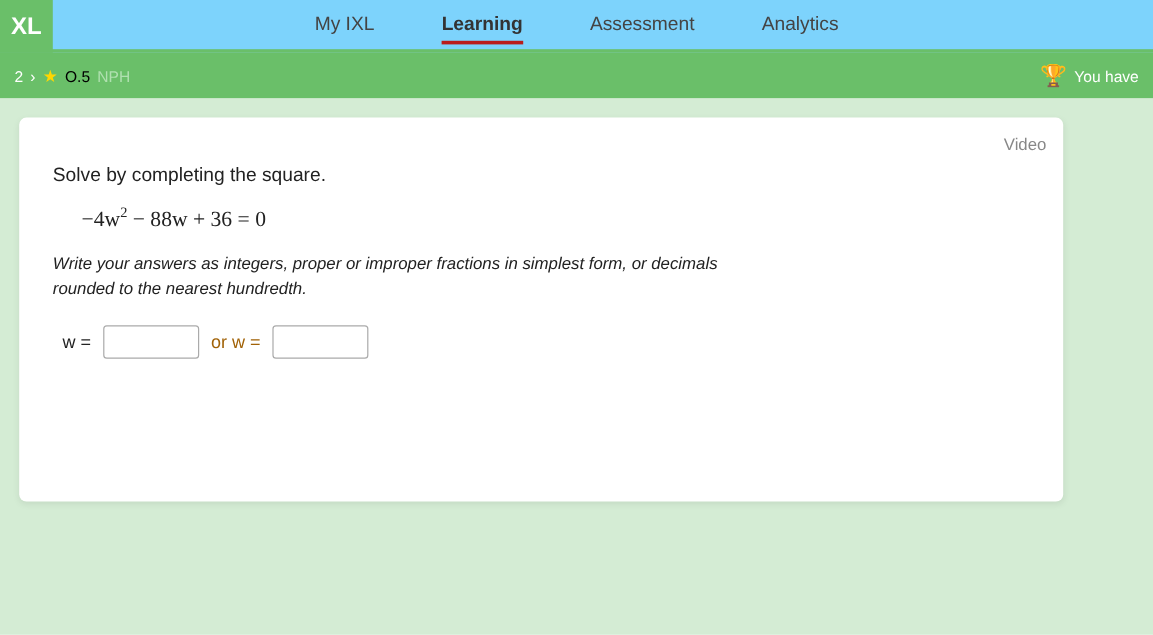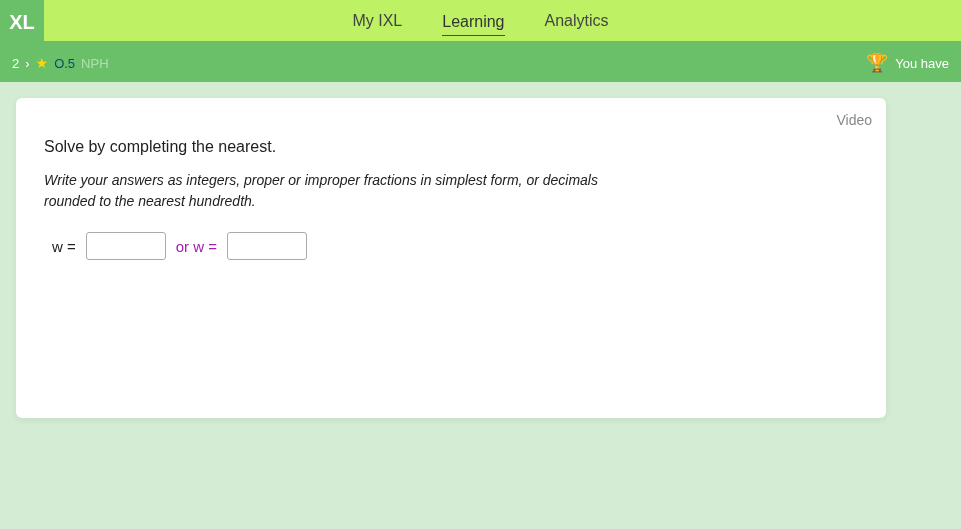--- a/index.html
+++ b/index.html
@@ -1,20 +1,20 @@
 <!DOCTYPE html>
 <html><head>
   <meta charset="utf-8">
   <style>
     * { margin: 0; padding: 0; box-sizing: border-box; }
     body { font-family: Arial, sans-serif; background: #e8f4e8; width: 961px; height: 529px; overflow: hidden; }
 
     
     .top-nav {
-      background: #bef264;
+      background: #7dd3fc;
       height: 44px;
       display: flex;
       align-items: center;
       justify-content: center;
       border-bottom: 3px solid #6abf69;
       position: relative;
     }
     .top-nav-logo {
       position: absolute;
       left: 0;
@@ -24,34 +24,34 @@
       height: 44px;
       display: flex;
       align-items: center;
       justify-content: center;
       color: white;
       font-weight: bold;
       font-size: 20px;
     }
     .top-nav-links {
       display: flex;
-      gap: 40px;
+      gap: 56px;
       align-items: center;
     }
     .nav-link {
       font-size: 16px;
       color: #444;
       cursor: pointer;
       text-decoration: none;
       padding: 4px 0;
     }
     .nav-link.active {
       color: #333;
-      font-weight: normal;
-      border-bottom: 1px solid #b91c1c;
+      font-weight: bold;
+      border-bottom: 3px solid #b91c1c;
       margin-bottom: -3px;
     }
 
     
     .breadcrumb-bar {
       background: #6abf69;
       height: 38px;
       display: flex;
       align-items: center;
       padding: 0 12px;
@@ -63,21 +63,21 @@
     }
     .breadcrumb-separator {
       color: #fff;
       font-size: 13px;
     }
     .breadcrumb-star {
       color: #ffd700;
       font-size: 14px;
     }
     .breadcrumb-title {
-      color: #0c4a6e;
+      color: #000000;
       font-size: 13px;
     }
     .breadcrumb-nph {
       color: #b0e0b0;
       font-size: 13px;
     }
     .you-have {
       margin-left: auto;
       display: flex;
       align-items: center;
@@ -152,21 +152,21 @@
       width: 80px;
       height: 28px;
       border: 1.5px solid #aaa;
       border-radius: 3px;
       padding: 0 6px;
       font-size: 15px;
       outline: none;
     }
     .or-label {
       font-size: 15px;
-      color: #a21caf;
+      color: #a16207;
       text-align: center;
     }
     .submit-btn {
       background: #6abf69;
       color: #fff;
       border: none;
       border-radius: 5px;
       padding: 10px 24px;
       font-size: 15px;
       font-weight: bold;
@@ -177,20 +177,21 @@
 </head>
 <body>
 
 <div class="top-nav">
   <div class="top-nav-logo">
     <span>XL</span>
   </div>
   <div class="top-nav-links">
     <a class="nav-link">My IXL</a>
     <a class="nav-link active">Learning</a>
+    <a class="nav-link">Assessment</a>
     <a class="nav-link">Analytics</a>
   </div>
 </div>
 
 <div class="breadcrumb-bar">
   <span class="breadcrumb-text">2</span>
   <span class="breadcrumb-separator">›</span>
   <span class="breadcrumb-star">★</span>
   <span class="breadcrumb-title">O.5</span>
   <span class="breadcrumb-nph">NPH</span>
@@ -198,22 +199,25 @@
     <span class="trophy-icon">🏆</span>
     <span>You have</span>
   </div>
 </div>
 
 <div class="main-area">
   <div class="content-card">
 
     <span class="video-btn">Video</span>
 
-    <div class="problem-instruction">Solve by completing the nearest.</div>
-
+    <div class="problem-instruction">Solve by completing the square.</div>
+
+    <div class="equation-line">
+      −4w<sup>2</sup> − 88w + 36 = 0
+    </div>
 
     <div class="answer-instruction">
       Write your answers as integers, proper or improper fractions in simplest form, or decimals<br>
       rounded to the nearest hundredth.
     </div>
 
     <div class="input-row">
       <span class="input-label">w =</span>
       <input class="answer-input" type="text" placeholder="" style="">
       <span class="or-label">or w =</span>

